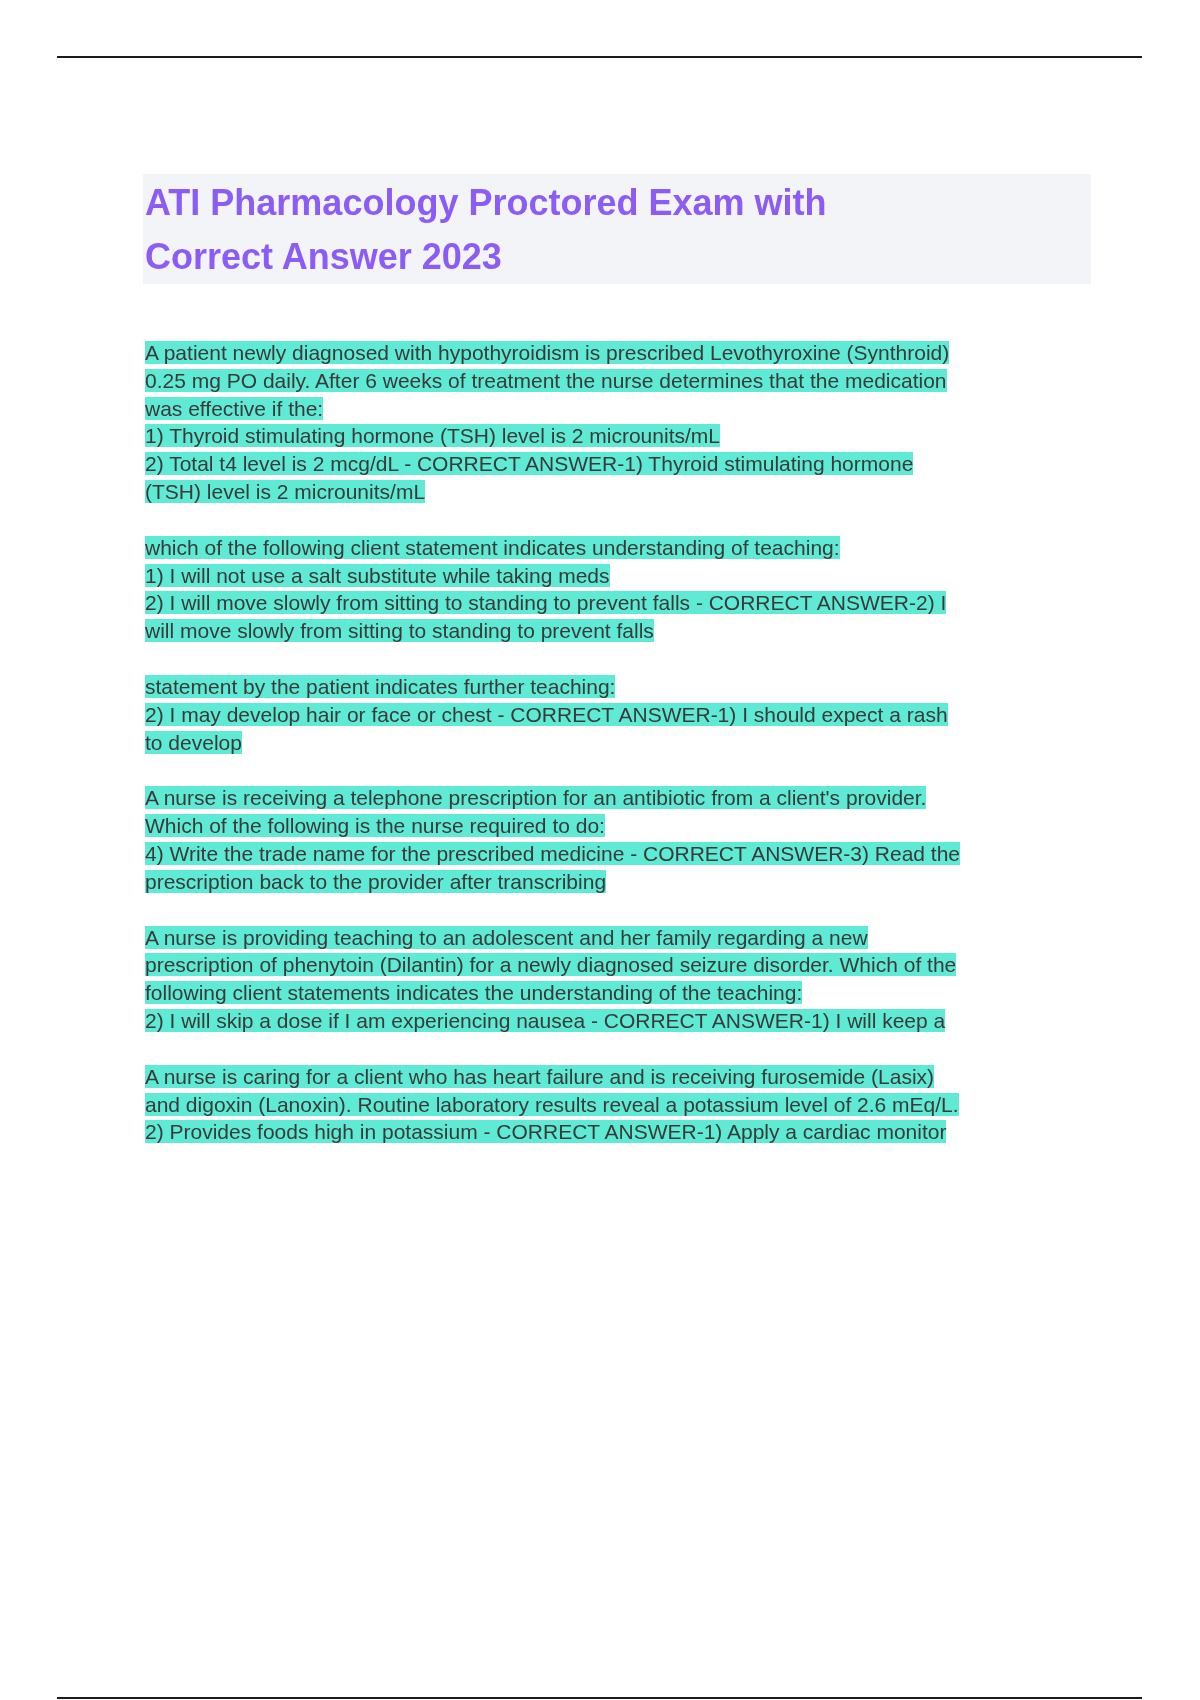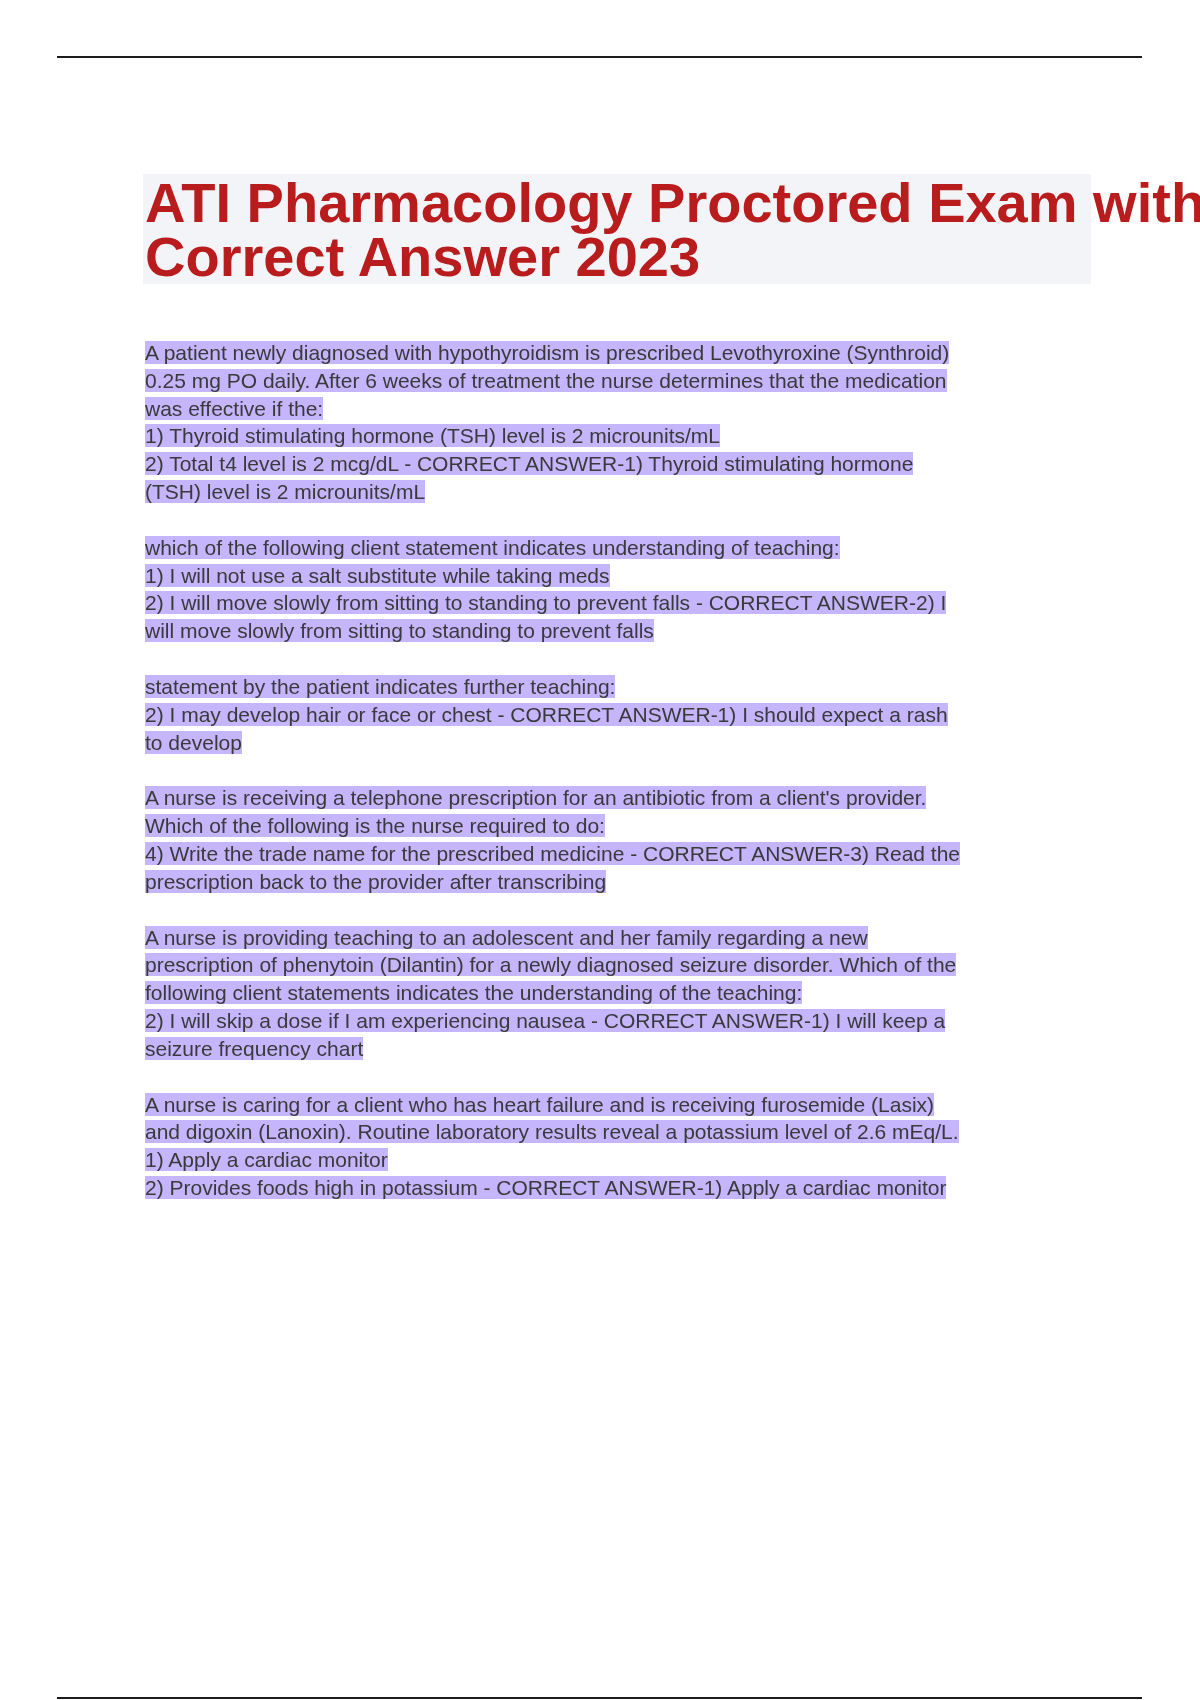--- a/index.html
+++ b/index.html
@@ -7,31 +7,31 @@
   .rule { position: absolute; left: 57px; width: 1085px; height: 2px; background: #1c1c1c; }
   .rule.top { top: 56px; }
   .rule.bottom { top: 1697px; }
   .title-block {
     position: absolute; left: 143px; top: 174px; width: 948px; height: 110px;
     background: #f3f4f8;
   }
   .title {
     margin: 0; padding: 0 0 0 2px;
     font-family: "Liberation Sans", sans-serif; font-weight: bold;
-    font-size: 56px; line-height: 54px; color: #b91c1c;
+    font-size: 36px; line-height: 54px; color: #8b5cf6;
     position: relative; top: 2px;
   }
   .content {
     position: absolute; left: 145px; top: 339px; width: 960px;
     font-family: "Liberation Sans", sans-serif; font-size: 21px; line-height: 27.8px;
     color: #3a3a3a;
   }
   .qa { margin: 0 0 28px 0; }
   .line { display: block; white-space: nowrap; }
-  .line span { background: #c4b5fd; }
+  .line span { background: #5eead4; }
 </style>
 </head>
 <body>
 
 <div class="rule top"></div>
 
 <div class="title-block">
   <h1 class="title">
     <span class="line">ATI Pharmacology Proctored Exam with</span>
     <span class="line">Correct Answer 2023</span>
@@ -62,23 +62,21 @@
     <span class="line"><span>A nurse is receiving a telephone prescription for an antibiotic from a client's provider.</span></span>
     <span class="line"><span>Which of the following is the nurse required to do:</span></span>
     <span class="line"><span>4) Write the trade name for the prescribed medicine - CORRECT ANSWER-3) Read the</span></span>
     <span class="line"><span>prescription back to the provider after transcribing</span></span>
   </div>
   <div class="qa">
     <span class="line"><span>A nurse is providing teaching to an adolescent and her family regarding a new</span></span>
     <span class="line"><span>prescription of phenytoin (Dilantin) for a newly diagnosed seizure disorder. Which of the</span></span>
     <span class="line"><span>following client statements indicates the understanding of the teaching:</span></span>
     <span class="line"><span>2) I will skip a dose if I am experiencing nausea - CORRECT ANSWER-1) I will keep a</span></span>
-    <span class="line"><span>seizure frequency chart</span></span>
   </div>
   <div class="qa">
     <span class="line"><span>A nurse is caring for a client who has heart failure and is receiving furosemide (Lasix)</span></span>
     <span class="line"><span>and digoxin (Lanoxin). Routine laboratory results reveal a potassium level of 2.6 mEq/L.</span></span>
-    <span class="line"><span>1) Apply a cardiac monitor</span></span>
     <span class="line"><span>2) Provides foods high in potassium - CORRECT ANSWER-1) Apply a cardiac monitor</span></span>
   </div>
 </div>
 
 <div class="rule bottom"></div>
 
 </body></html>

